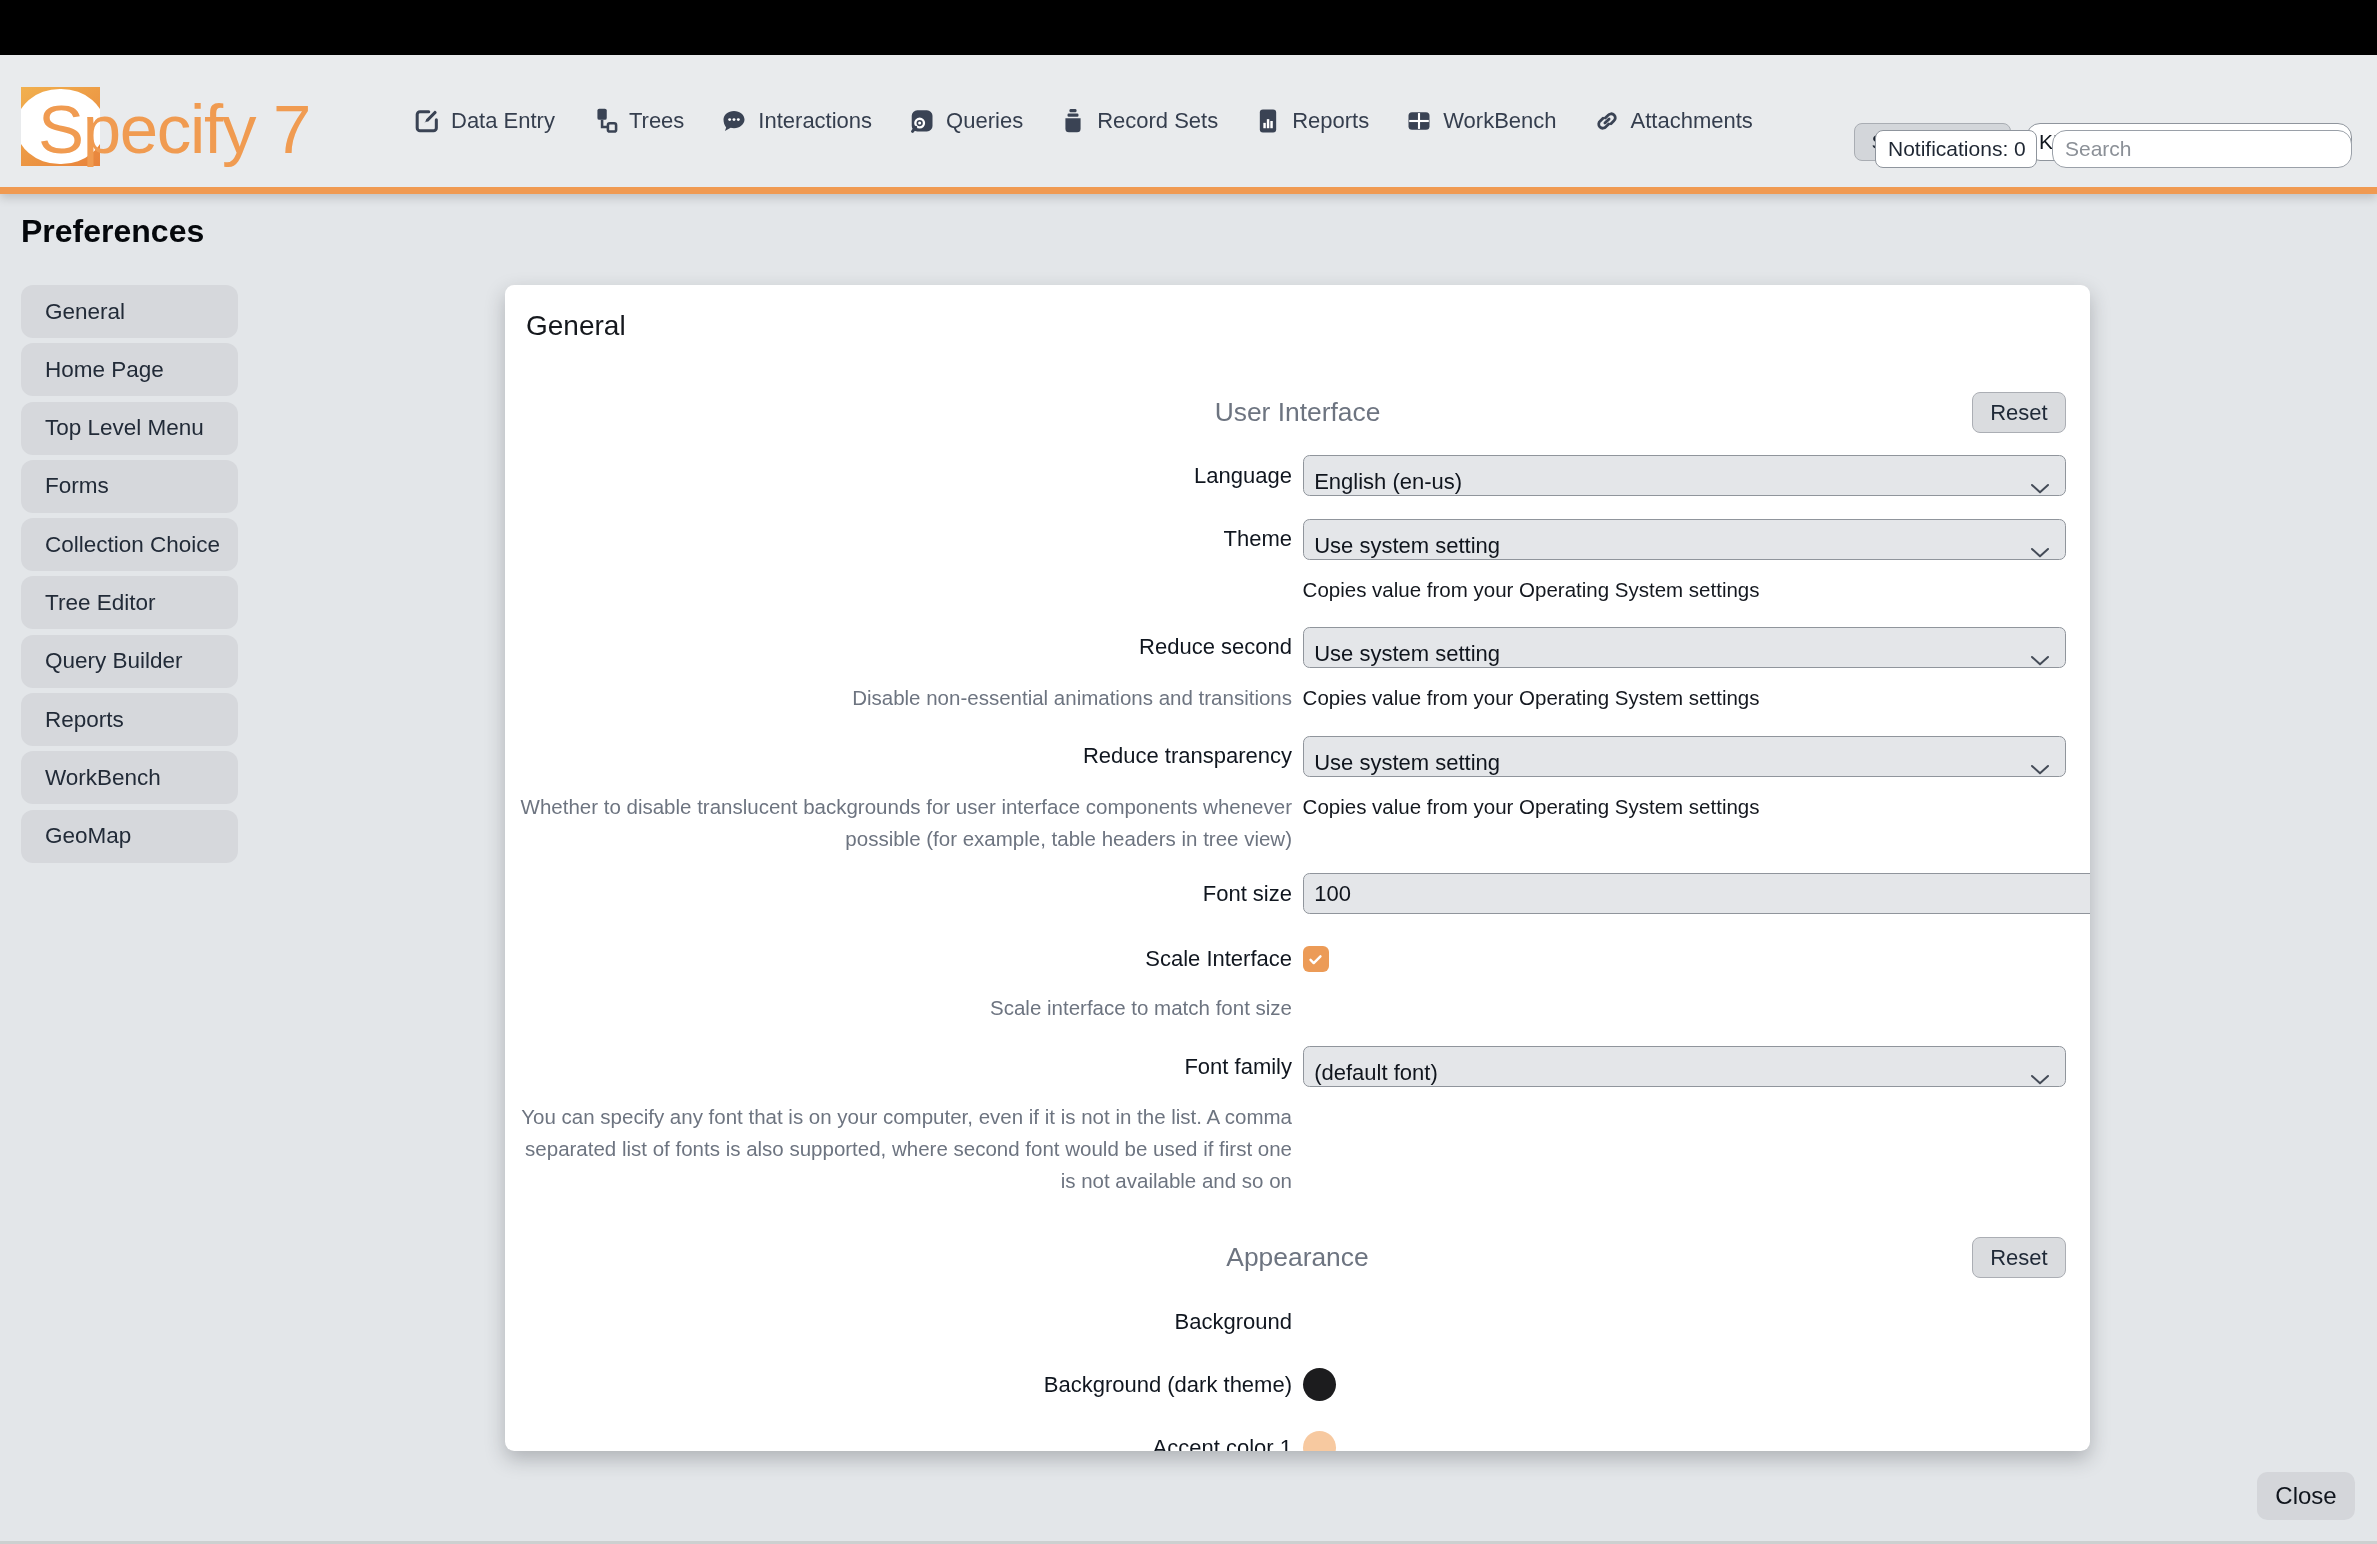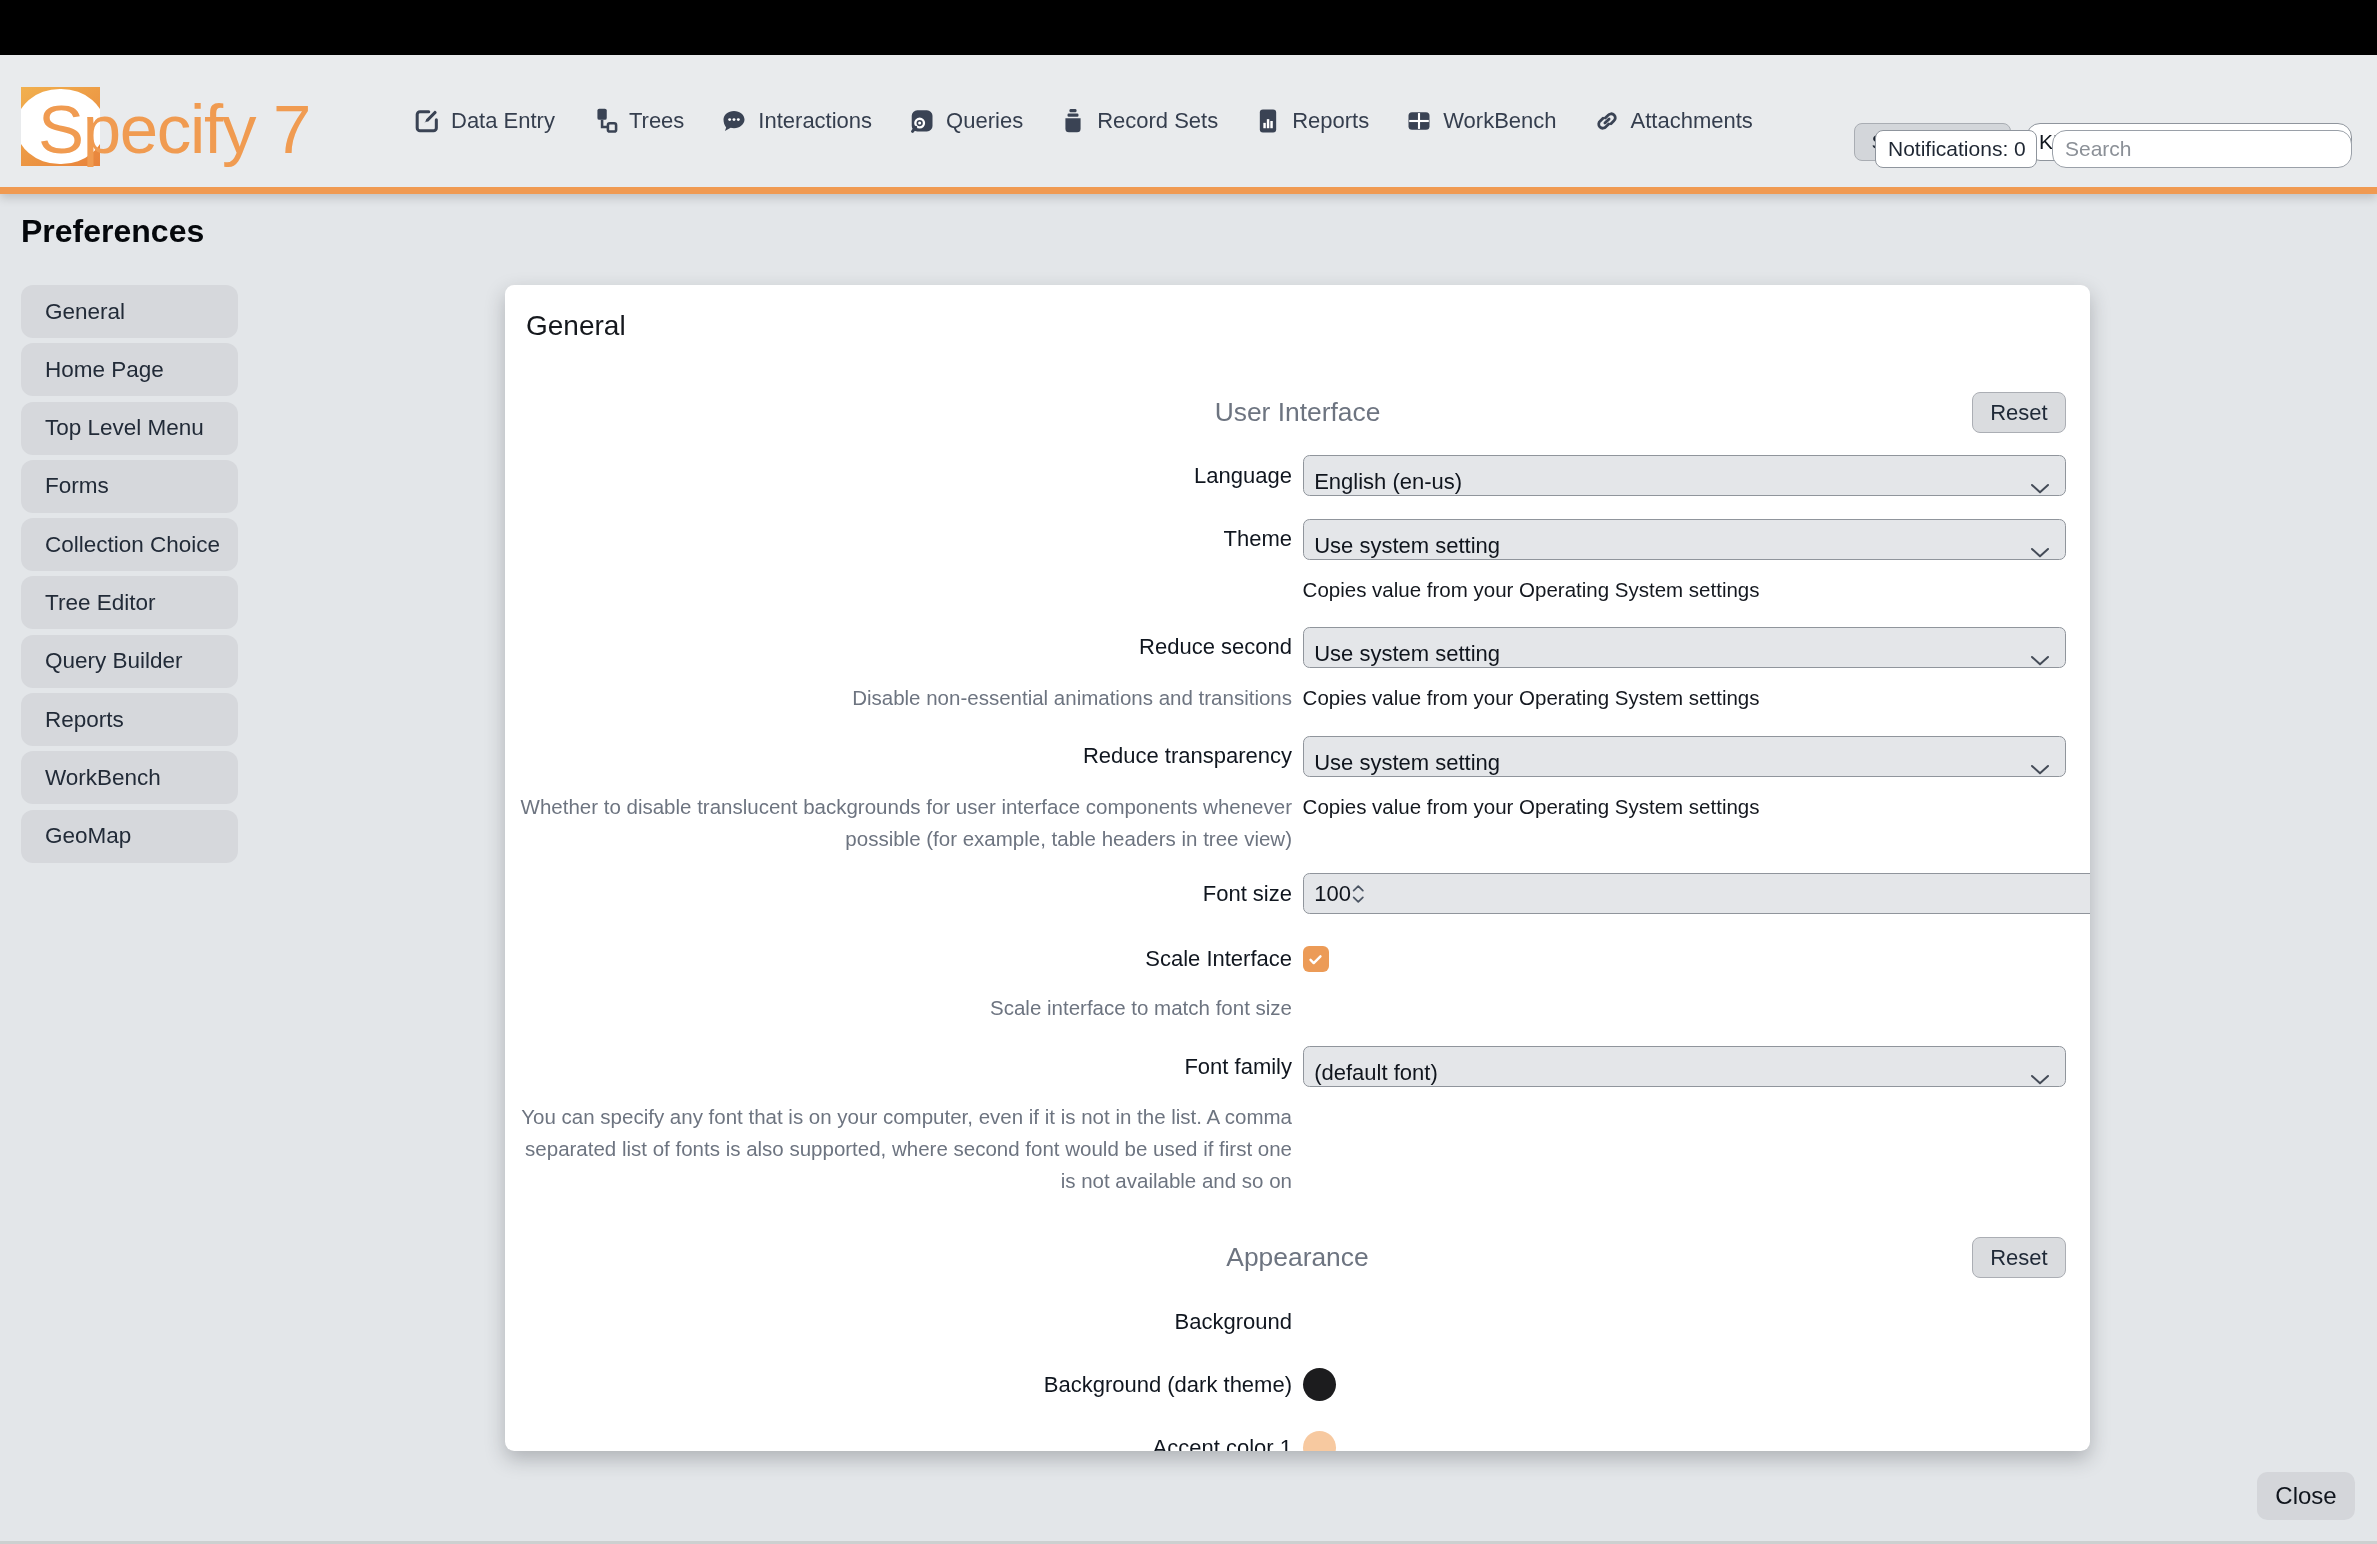--- a/index.html
+++ b/index.html
@@ -98,21 +98,21 @@
   .note-left { flex:0 0 787px; text-align:right; font-size:20.5px; color:#6d7480; line-height:32px; }
   .note-right { flex:0 0 763px; margin-left:10.6px; font-size:20.5px; color:#14181f; line-height:32px; }
 
   .select-box {
     height:41px; width:763px; background:#e4e6e9; border:1.3px solid #90959c; border-radius:6.6px;
     display:flex; align-items:flex-end; justify-content:space-between; padding:0 14.5px 0 10.6px;
     font-size:22px; color:#10151d; cursor:pointer;
   }
   .num-input {
     height:41px; width:902px; background:#e4e6e9; border:1.3px solid #90959c; border-radius:6.6px;
-    display:flex; align-items:center; padding:0 10.6px;
+    display:flex; align-items:center; justify-content:space-between; padding:0 10.6px;
     font-size:22px; color:#10151d; cursor:text;
   }
   .checkbox {
     width:26.4px; height:26.4px; background:#ec9b57; border-radius:6px;
     display:flex; align-items:center; justify-content:center; cursor:pointer;
   }
   .swatch { width:33px; height:33px; border-radius:50%; cursor:pointer; }
 
   .close-btn {
     position:absolute; left:2257px; top:1472px; width:98px; height:48px;

